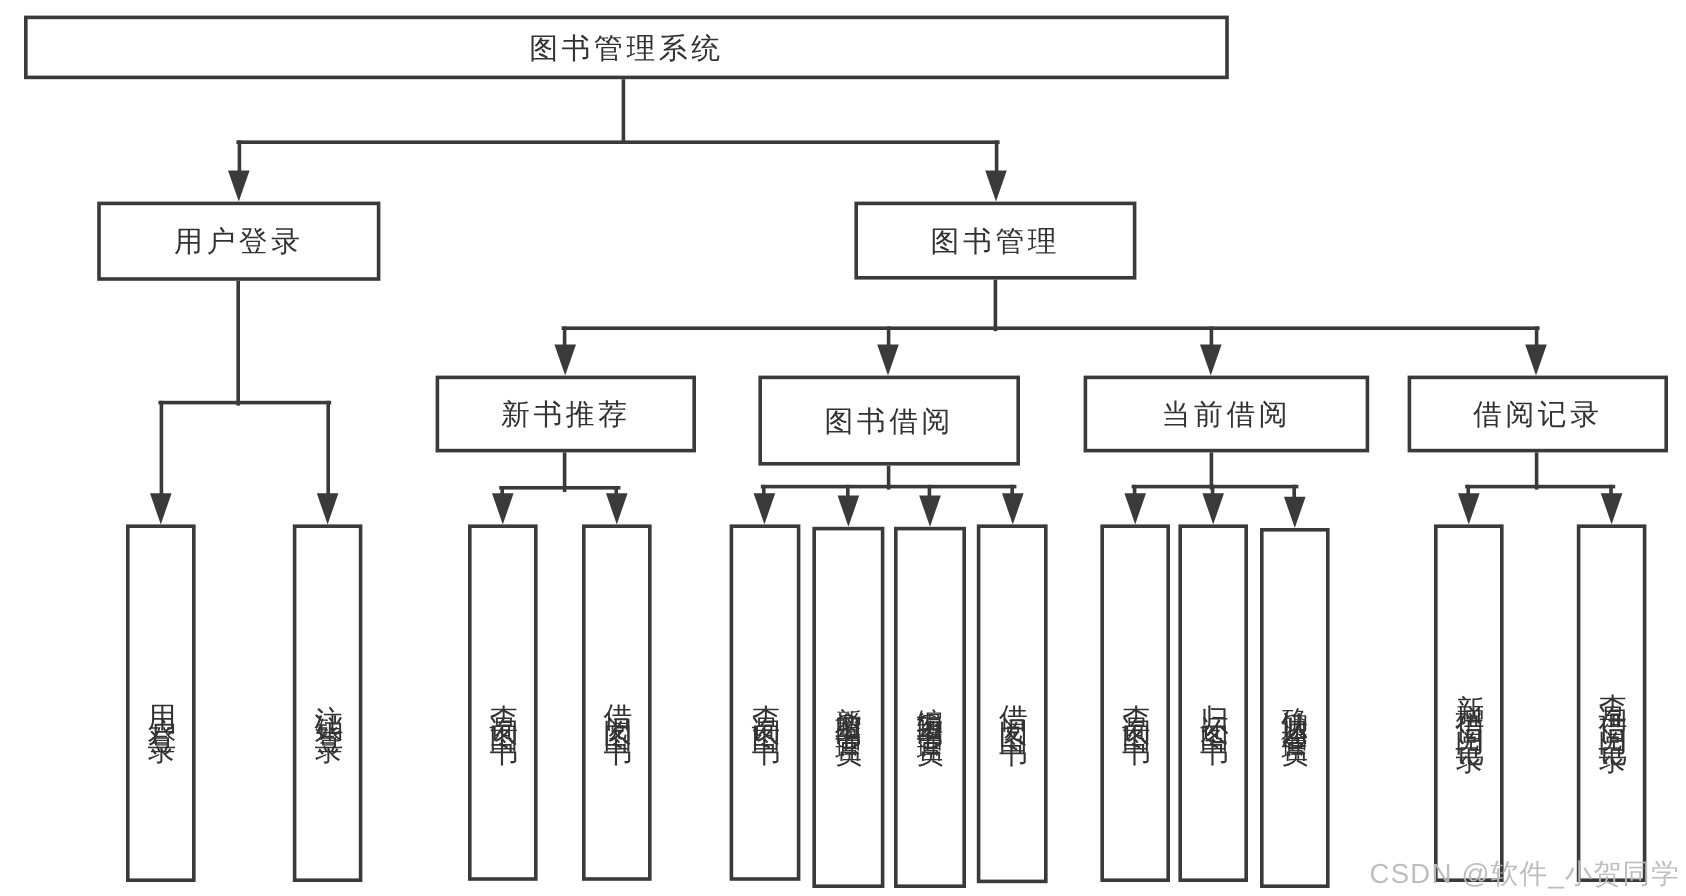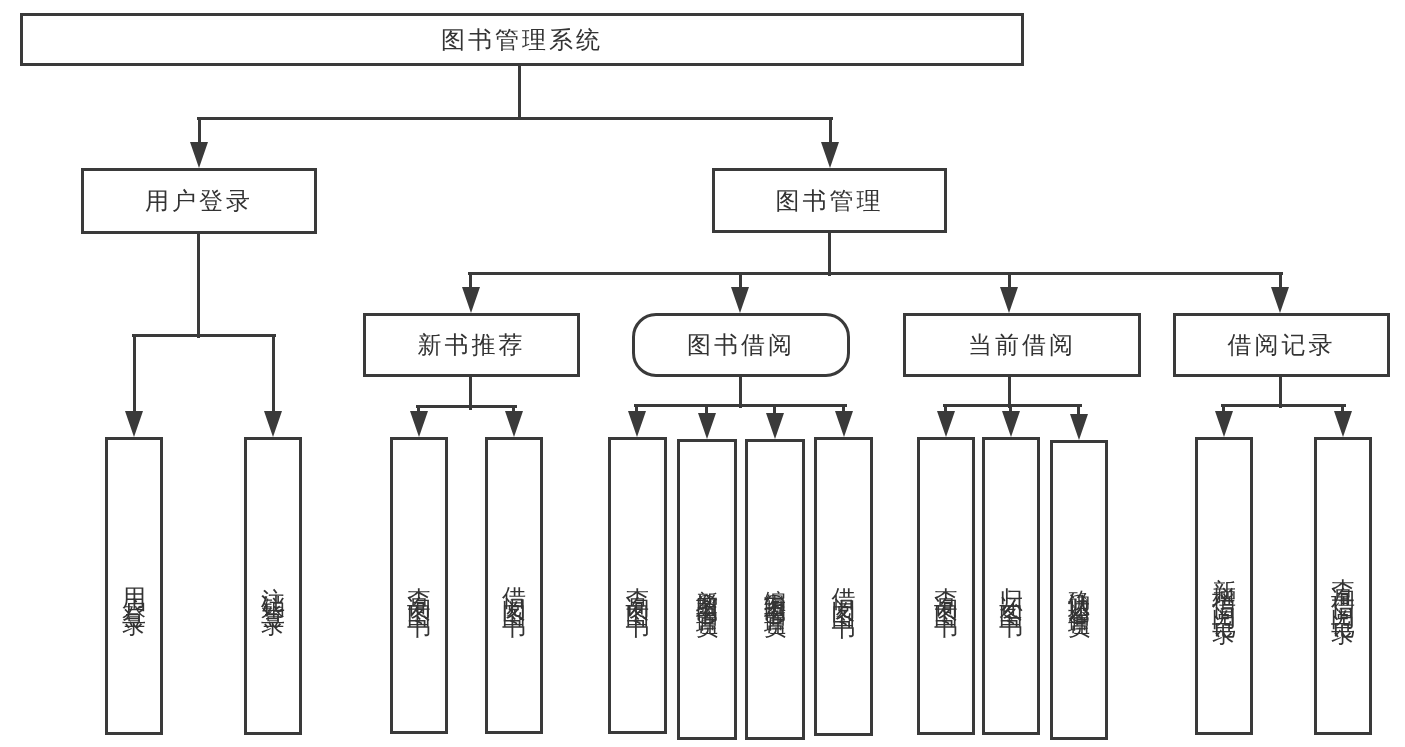--- a/index.html
+++ b/index.html
@@ -18,20 +18,21 @@
          border-left:9px solid transparent;border-right:9px solid transparent;
          border-top:26px solid #3a3a3a;}
   #watermark{position:absolute;right:5px;bottom:3px;z-index:5;
              font-size:23px;letter-spacing:1px;color:rgba(186,186,186,0.95);
              white-space:nowrap;}
 </style>
 </head>
 <body>
 
 <div id="canvas">
+  <div id="watermark">CSDN @软件_小贺同学</div>
 <div class="cline" style="left: 518px; top: 64px; width: 3px; height: 56px;"></div>
     <div class="cline" style="left: 197px; top: 117px; width: 636px; height: 3px;"></div>
     <div class="cline" style="left: 198px; top: 117px; width: 3px; height: 34px;"></div>
     <div class="cline" style="left: 829px; top: 117px; width: 3px; height: 34px;"></div>
     <div class="cline" style="left: 197px; top: 232px; width: 3px; height: 106px;"></div>
     <div class="cline" style="left: 132px; top: 334px; width: 144px; height: 3px;"></div>
     <div class="cline" style="left: 133px; top: 334px; width: 3px; height: 86px;"></div>
     <div class="cline" style="left: 272px; top: 334px; width: 3px; height: 86px;"></div>
     <div class="cline" style="left: 828px; top: 230px; width: 3px; height: 46px;"></div>
     <div class="cline" style="left: 468px; top: 272px; width: 815px; height: 3px;"></div>
@@ -94,21 +95,21 @@
     </div>
     <div class="node h" style="left: 712px; top: 168px; width: 235px; height: 65px;">
       <span class="lbl">图书管理</span>
     </div>
     <div class="node v" style="left: 390px; top: 437px; width: 58px; height: 297px;">
       <span class="lbl">查询图书</span>
     </div>
     <div class="node v" style="left: 485px; top: 437px; width: 58px; height: 297px;">
       <span class="lbl">借阅图书</span>
     </div>
-    <div class="node h" style="left: 632px; top: 313px; width: 218px; height: 64px; border-radius: 24px;">
+    <div class="node h" style="left: 632px; top: 313px; width: 218px; height: 75px;">
       <span class="lbl">图书借阅</span>
     </div>
     <div class="node v" style="left: 608px; top: 437px; width: 59px; height: 297px;">
       <span class="lbl">查询图书</span>
     </div>
     <div class="node v long" style="left: 677px; top: 439px; width: 60px; height: 301px;">
       <span class="lbl">新增图书（管理员）</span>
     </div>
     <div class="node v long" style="left: 745px; top: 439px; width: 60px; height: 301px;">
       <span class="lbl">编辑图书（管理员）</span>

